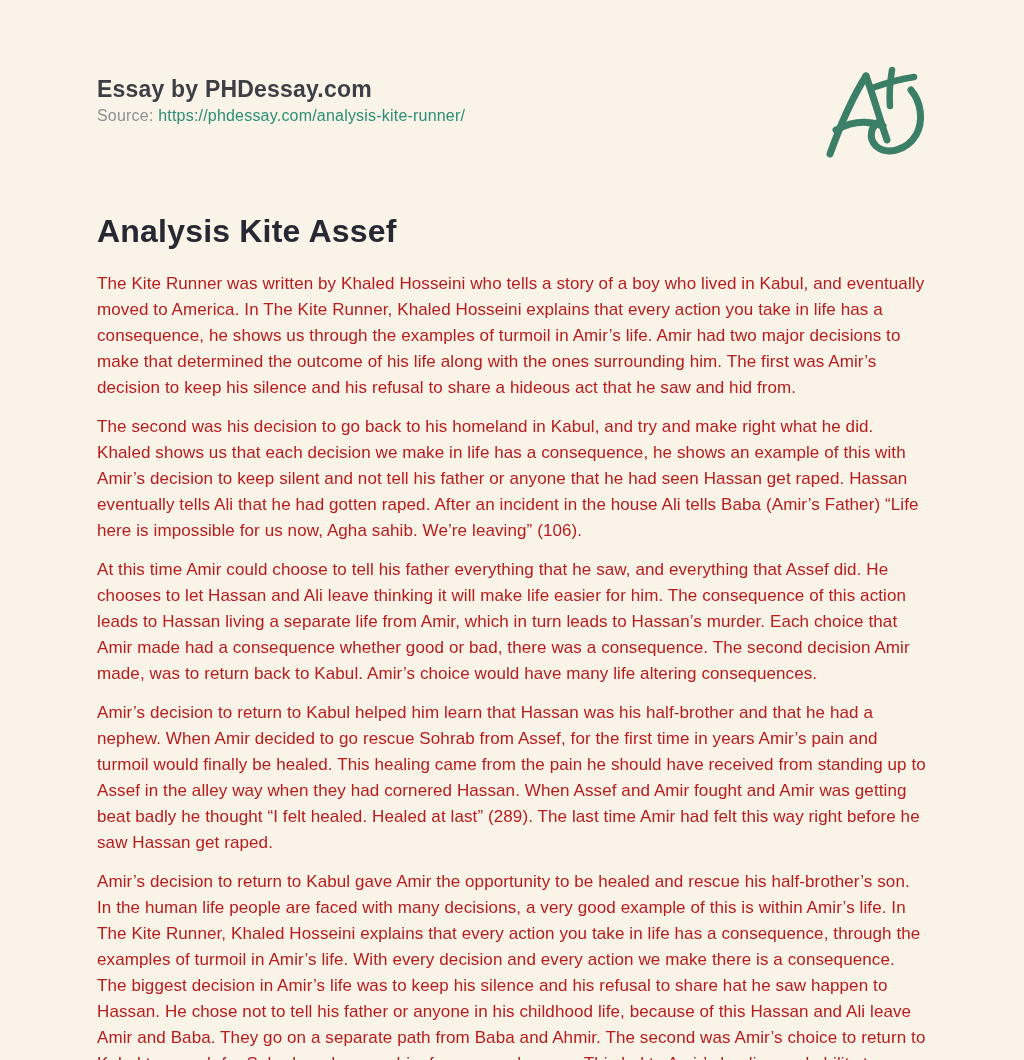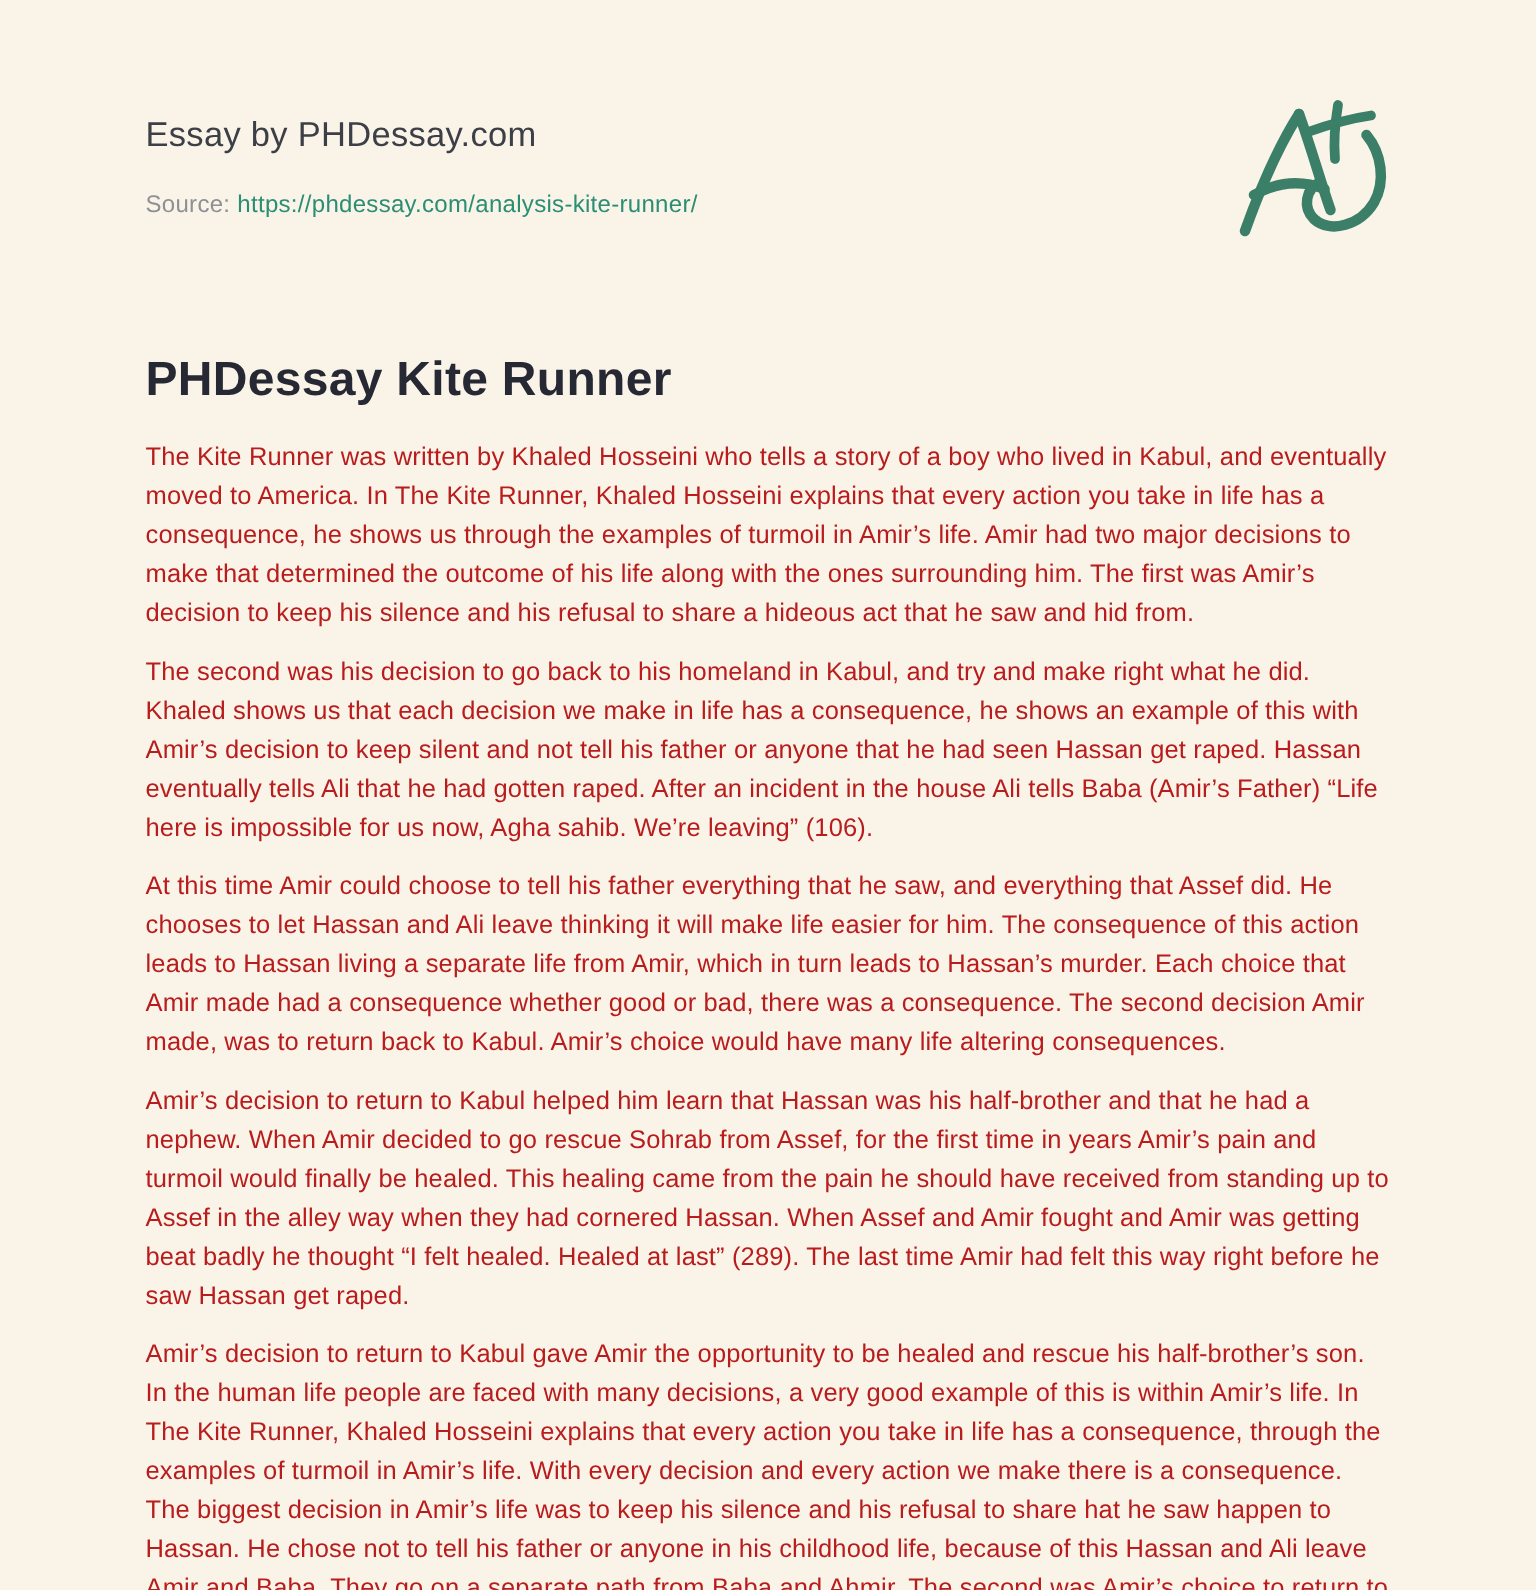--- a/index.html
+++ b/index.html
@@ -18,26 +18,26 @@
     height: 1060px;
     padding: 0 97px;
   }
   .header {
     position: relative;
     padding-top: 76px;
   }
   .header-title {
     margin: 0;
     font-size: 23px;
-    font-weight: 400;
+    font-weight: 700;
     color: #3c3f46;
     letter-spacing: 0.2px;
   }
   .source-line {
-    margin: 25px 0 0 0;
+    margin: 4px 0 0 0;
     font-size: 16px;
     letter-spacing: 0.2px;
   }
   .source-label {
     color: #8d9095;
   }
   .source-link {
     color: #2a8e74;
     text-decoration: none;
     cursor: pointer;
@@ -94,21 +94,21 @@
         <path d="M66 6 C 64 18, 63 30, 64 42" stroke="#3b7f68" stroke-width="6.5" stroke-linecap="round"></path>
 
         <path d="M46 24 C 60 19, 74 15, 88 13" stroke="#3b7f68" stroke-width="6.5" stroke-linecap="round"></path>
 
         <path d="M85 26 C 95 38, 98 57, 90 71 C 81 86, 61 92, 50 82 C 42 74, 45 62, 53 58" stroke="#3b7f68" stroke-width="7" stroke-linecap="round"></path>
       </svg>
     </div>
   </header>
 
   <main>
-    <h1 class="essay-title">PHDessay Kite Runner</h1>
+    <h1 class="essay-title">Analysis Kite Assef</h1>
     <div class="essay-body">
       <p>The Kite Runner was written by Khaled Hosseini who tells a story of a boy who lived in Kabul, and eventually moved to America. In The Kite Runner, Khaled Hosseini explains that every action you take in life has a consequence, he shows us through the examples of turmoil in Amir’s life. Amir had two major decisions to make that determined the outcome of his life along with the ones surrounding him. The first was Amir’s decision to keep his silence and his refusal to share a hideous act that he saw and hid from.</p>
       <p>The second was his decision to go back to his homeland in Kabul, and try and make right what he did. Khaled shows us that each decision we make in life has a consequence, he shows an example of this with Amir’s decision to keep silent and not tell his father or anyone that he had seen Hassan get raped. Hassan eventually tells Ali that he had gotten raped. After an incident in the house Ali tells Baba (Amir’s Father) “Life here is impossible for us now, Agha sahib. We’re leaving” (106).</p>
       <p>At this time Amir could choose to tell his father everything that he saw, and everything that Assef did. He chooses to let Hassan and Ali leave thinking it will make life easier for him. The consequence of this action leads to Hassan living a separate life from Amir, which in turn leads to Hassan’s murder. Each choice that Amir made had a consequence whether good or bad, there was a consequence. The second decision Amir made, was to return back to Kabul. Amir’s choice would have many life altering consequences.</p>
       <p>Amir’s decision to return to Kabul helped him learn that Hassan was his half-brother and that he had a nephew. When Amir decided to go rescue Sohrab from Assef, for the first time in years Amir’s pain and turmoil would finally be healed. This healing came from the pain he should have received from standing up to Assef in the alley way when they had cornered Hassan. When Assef and Amir fought and Amir was getting beat badly he thought “I felt healed. Healed at last” (289). The last time Amir had felt this way right before he saw Hassan get raped.</p>
       <p>Amir’s decision to return to Kabul gave Amir the opportunity to be healed and rescue his half-brother’s son. In the human life people are faced with many decisions, a very good example of this is within Amir’s life. In The Kite Runner, Khaled Hosseini explains that every action you take in life has a consequence, through the examples of turmoil in Amir’s life. With every decision and every action we make there is a consequence. The biggest decision in Amir’s life was to keep his silence and his refusal to share hat he saw happen to Hassan. He chose not to tell his father or anyone in his childhood life, because of this Hassan and Ali leave Amir and Baba. They go on a separate path from Baba and Ahmir. The second was Amir’s choice to return to Kabul to search for Sohrab and rescue him from an orphanage. This led to Amir’s healing and ability t</p>
     </div>
   </main>
 
 </div>

